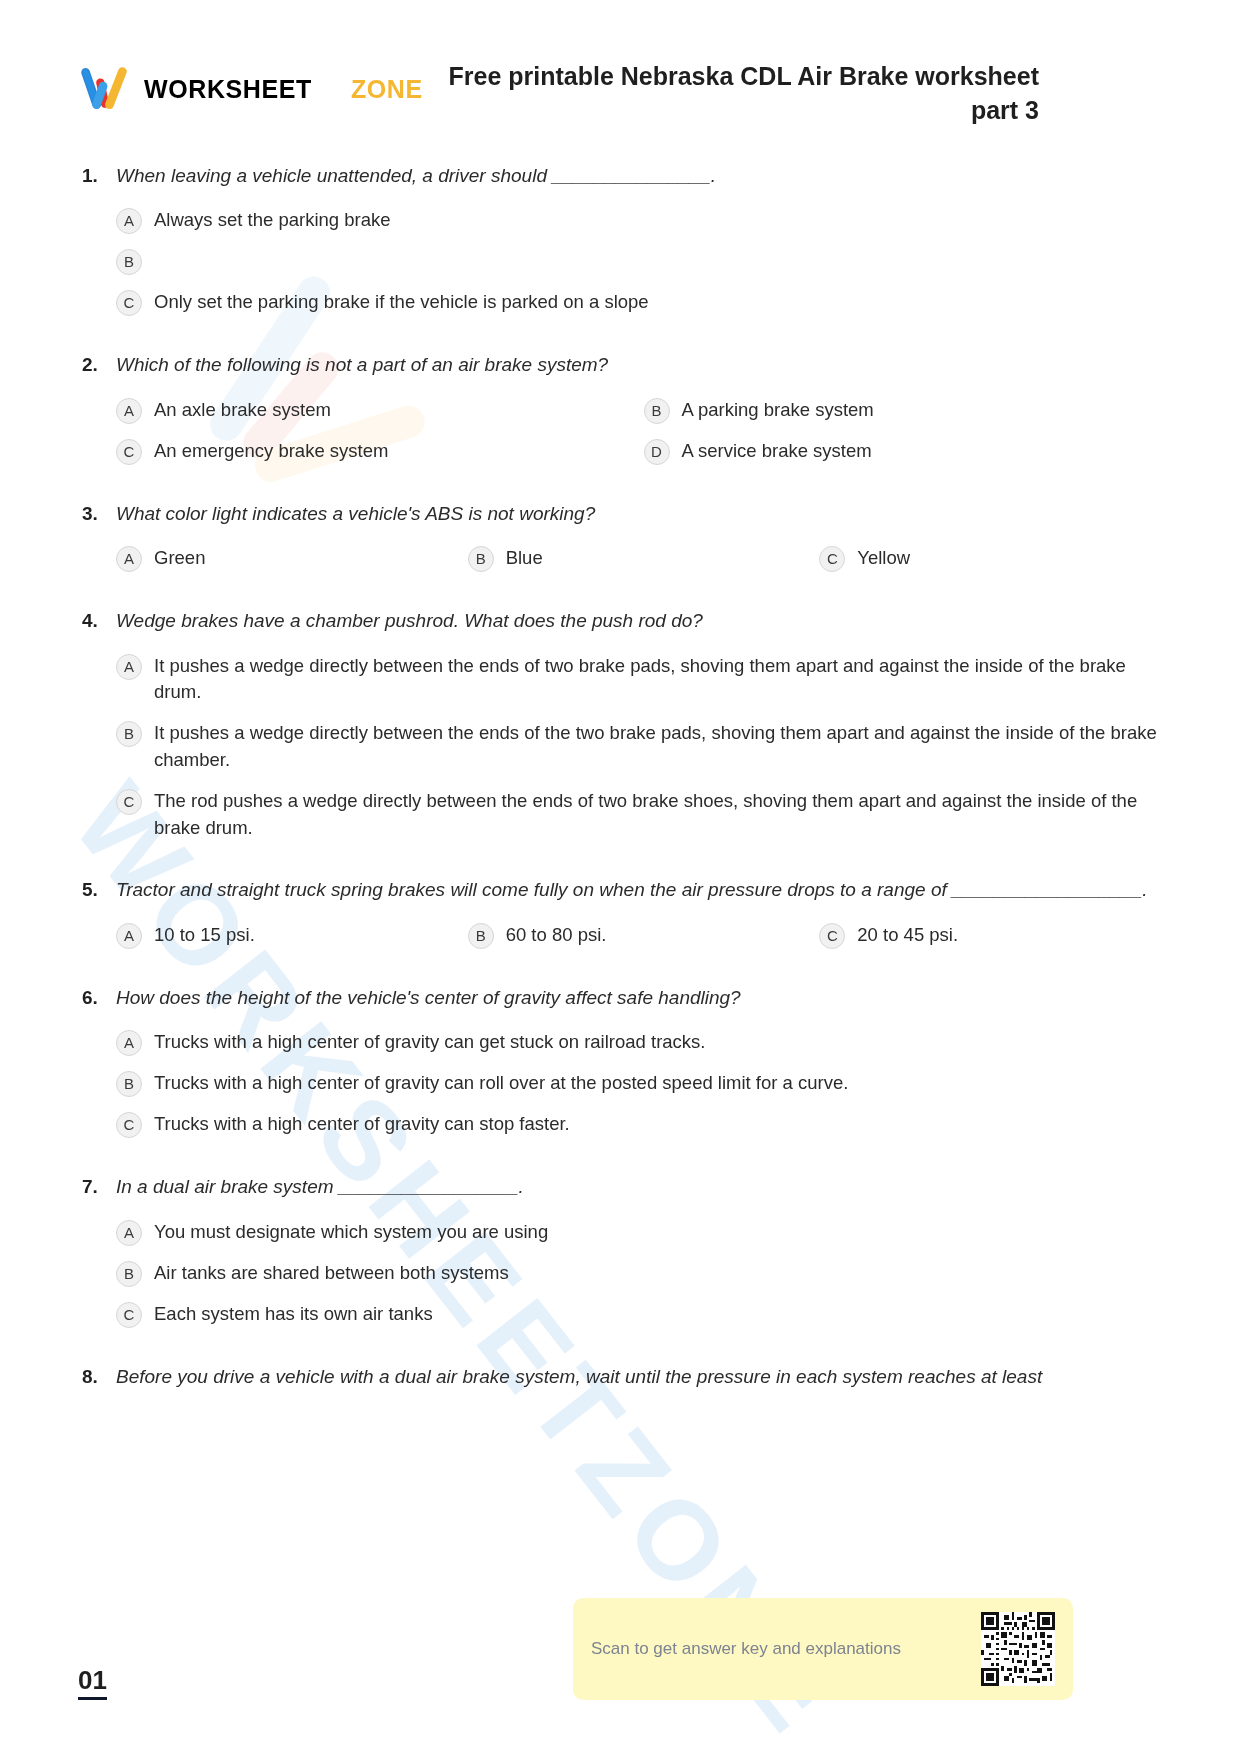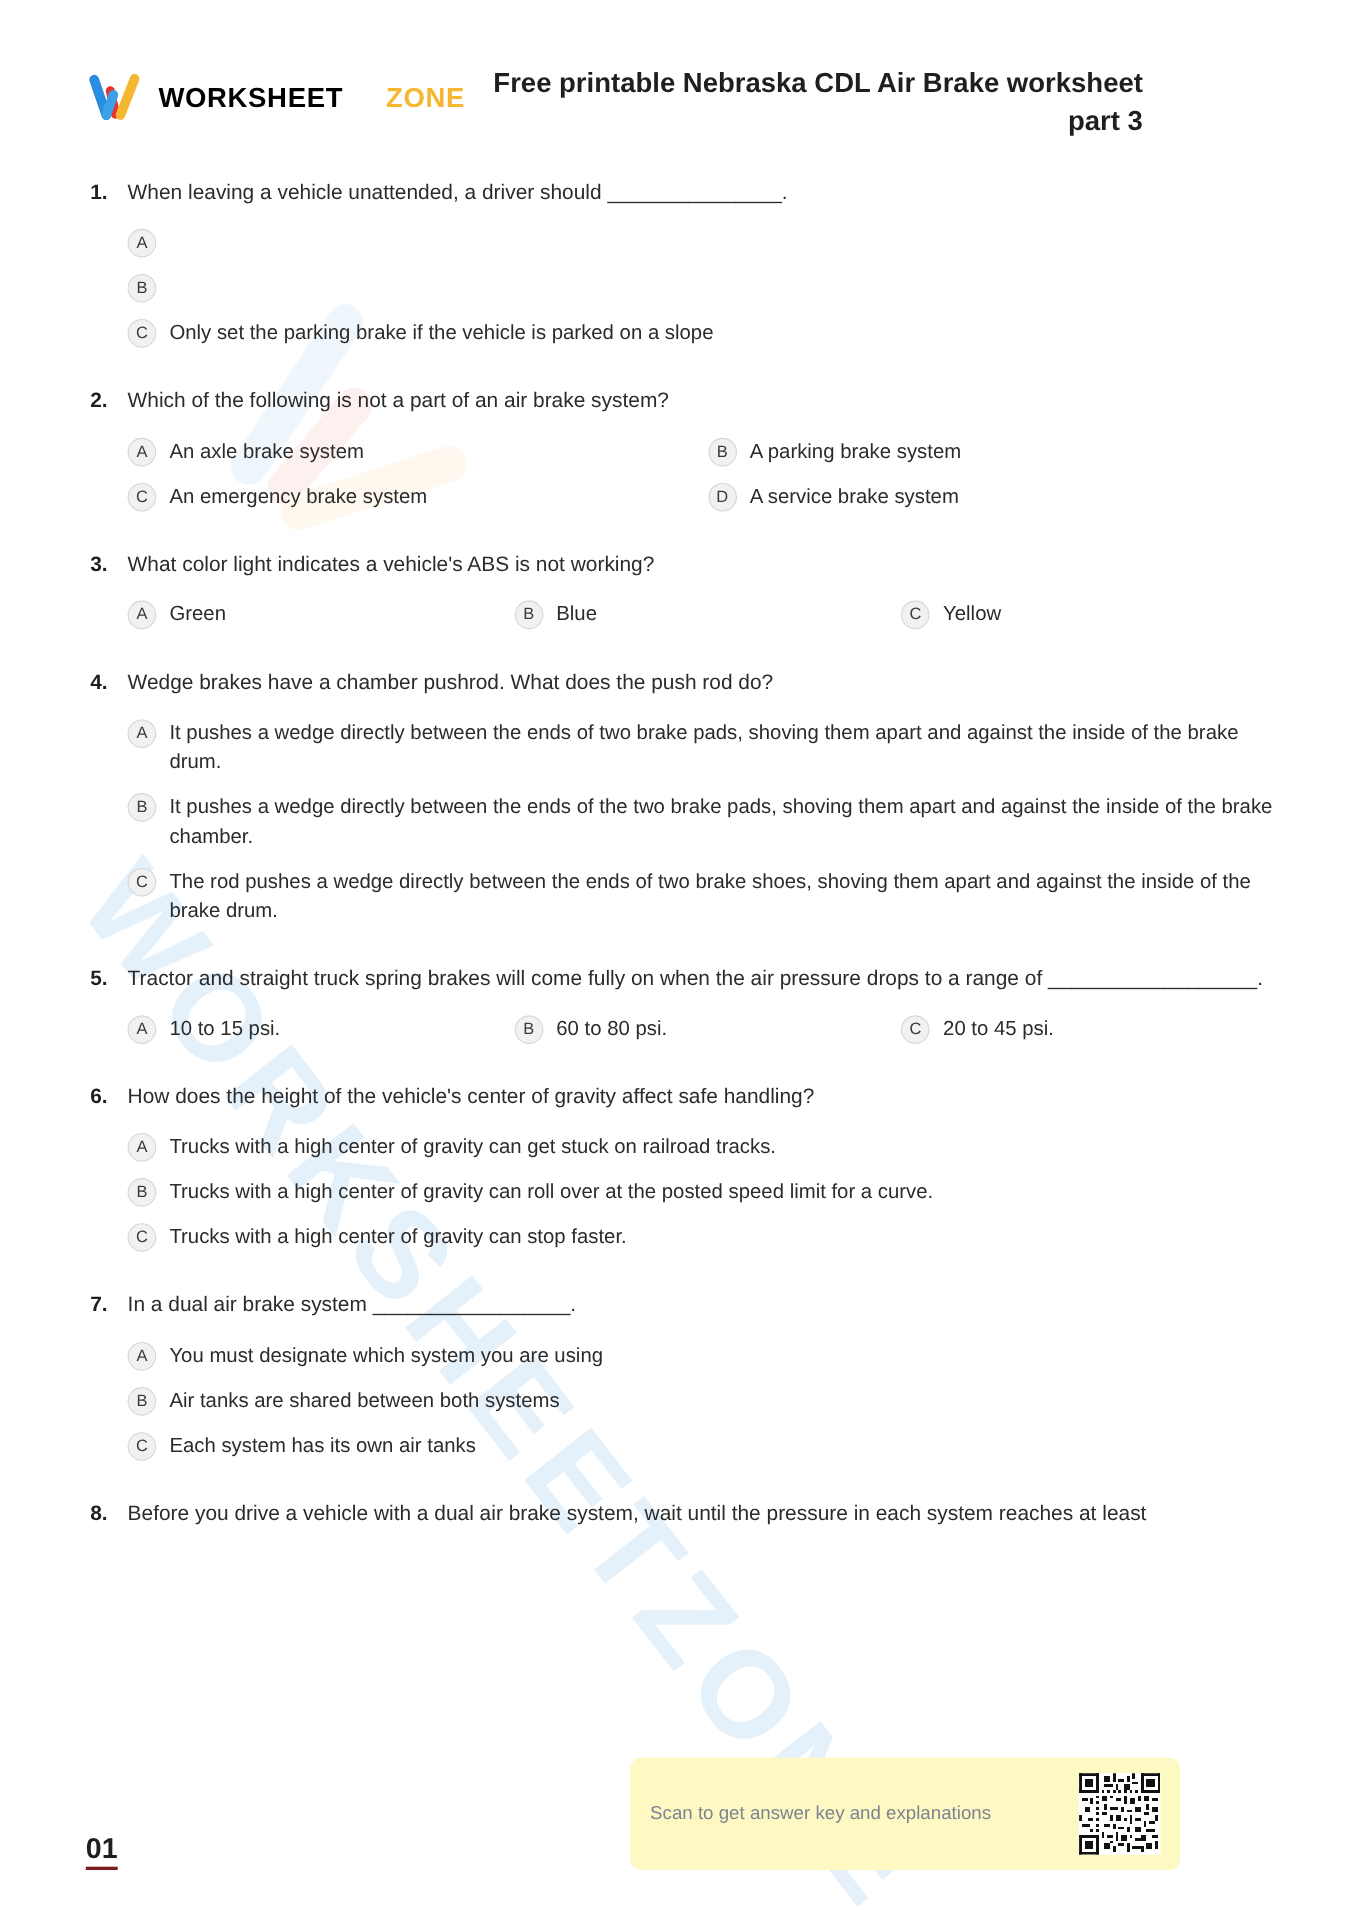--- a/index.html
+++ b/index.html
@@ -113,20 +113,21 @@
     line-height: 1.5;
     color: #1f1f1f;
     text-align: left;
     padding-left: 4px;
   }
   .q-text {
     flex: 1 1 auto;
     font-size: 19px;
     line-height: 1.5;
     color: #2b2b2b;
+    font-style: italic;
   }
 
   .options {
     margin-top: 10px;
     padding-left: 38px;
   }
   .options.cols-1 { display: block; }
   .options.cols-2 { display: grid; grid-template-columns: 1fr 1fr; column-gap: 10px; row-gap: 0; }
   .options.cols-3 { display: grid; grid-template-columns: 1fr 1fr 1fr; column-gap: 10px; row-gap: 0; }
 
@@ -165,21 +166,21 @@
     padding: 0 78px;
     z-index: 2;
     display: flex;
     align-items: flex-end;
     justify-content: space-between;
   }
   .page-num {
     font-size: 26px;
     font-weight: 700;
     color: #1f1f1f;
-    border-bottom: 3px solid #7f1d1d;
+    border-bottom: 3px solid #0f172a;
     padding-bottom: 2px;
     line-height: 1.1;
   }
   .scan-box {
     display: flex;
     align-items: center;
     background: #fef9c3;
     border-radius: 10px;
     padding: 14px 18px;
     width: 500px;
@@ -227,20 +228,21 @@
 
   <div class="content">
       <div class="question">
         <div class="q-head">
           <div class="q-num">1.</div>
           <div class="q-text">When leaving a vehicle unattended, a driver should _______________.</div>
         </div>
         <div class="options cols-1">
           <div class="option">
             <div class="opt-letter">A</div>
+            <div class="opt-text">Always set the parking brake</div>
           </div>
           <div class="option">
             <div class="opt-letter">B</div>
           </div>
           <div class="option">
             <div class="opt-letter">C</div>
             <div class="opt-text">Only set the parking brake if the vehicle is parked on a slope</div>
           </div>
         </div>
       </div>

